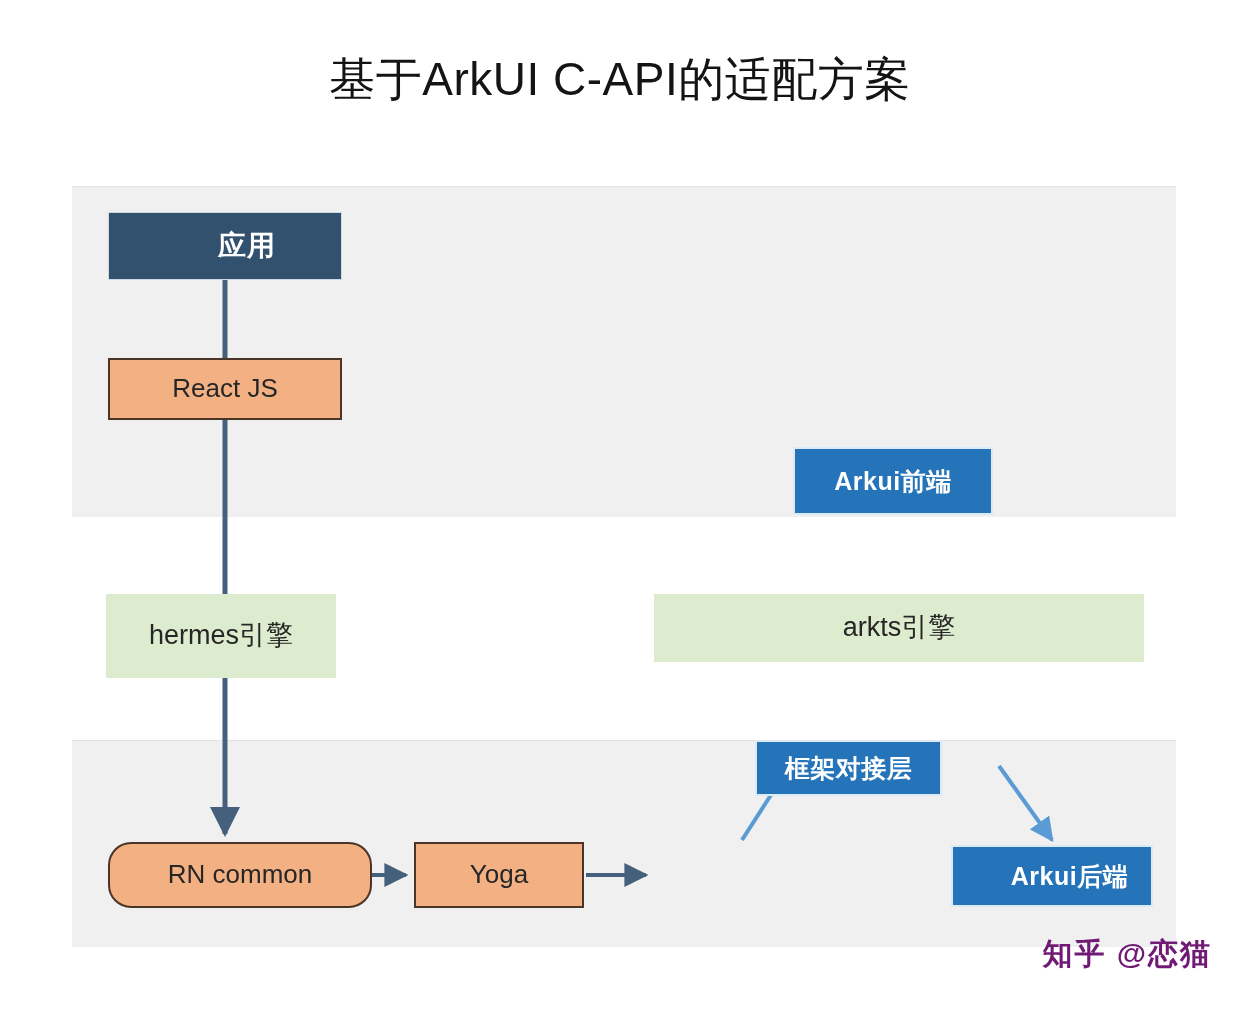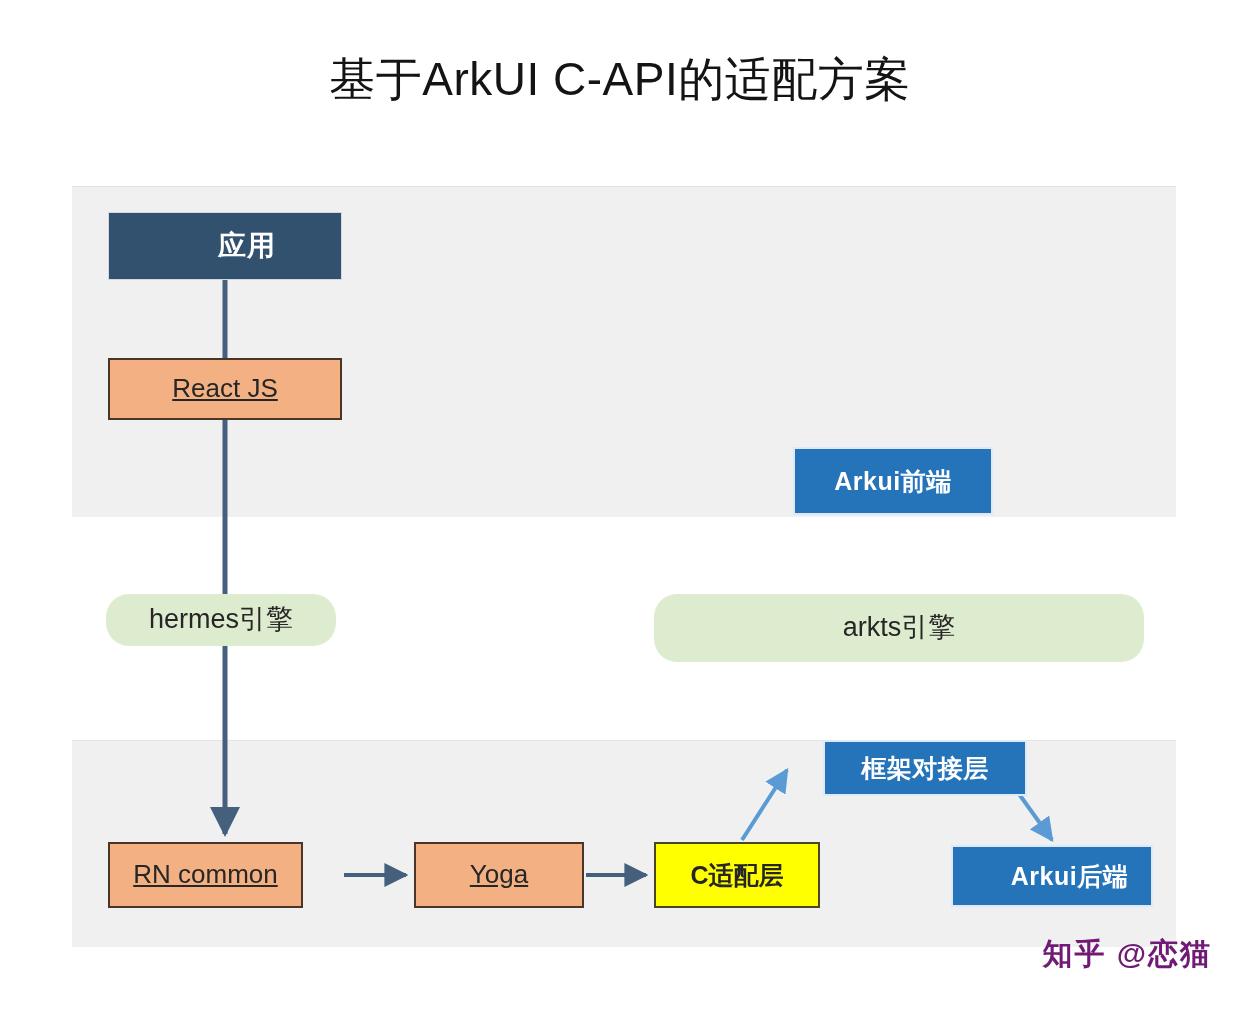--- a/index.html
+++ b/index.html
@@ -84,81 +84,79 @@
     letter-spacing: 1px;
     padding-left: 44px;
   }
 
   
   .orange {
     background: #f3b183;
     border: 2px solid #4a3528;
     color: #262626;
     font-size: 26px;
-    text-decoration: underline;
   }
   .node-reactjs {
     left: 108px;
     top: 358px;
     width: 234px;
     height: 62px;
   }
   .node-rncommon {
     left: 108px;
     top: 842px;
-    width: 195px;
+    width: 264px;
     height: 66px;
+    border-radius: 23px;
   }
   .node-yoga {
     left: 414px;
     top: 842px;
     width: 170px;
     height: 66px;
   }
 
   
   .green {
     background: #ddecce;
     color: #262626;
     font-size: 27px;
   }
   .node-hermes {
     left: 106px;
     top: 594px;
     width: 230px;
-    height: 52px;
-    border-radius: 23px;
+    height: 84px;
   }
   .node-arkts {
     left: 654px;
     top: 594px;
     width: 490px;
     height: 68px;
-    border-radius: 23px;
   }
 
   
   .blue {
     background: #2573b8;
     border: 2px solid #dce9f6;
     color: #ffffff;
     font-size: 25px;
     font-weight: bold;
     letter-spacing: 0.5px;
   }
   .node-arkui-front {
     left: 793px;
     top: 447px;
     width: 200px;
     height: 68px;
   }
   .node-bridge {
-    left: 823px;
+    left: 755px;
     top: 740px;
-    width: 204px;
+    width: 187px;
     height: 56px;
   }
   .node-arkui-back {
     left: 951px;
     top: 845px;
     width: 202px;
     height: 62px;
     padding-left: 35px;
   }
 
@@ -259,23 +257,20 @@
   </div>
 
   <div class="node orange node-rncommon">
     <span>RN common</span>
   </div>
 
   <div class="node orange node-yoga">
     <span>Yoga</span>
   </div>
 
-  <div class="node node-cadapter">
-    <span>C适配层</span>
-  </div>
 
   <div class="node blue node-bridge">
     <span>框架对接层</span>
   </div>
 
   <div class="node blue node-arkui-back">
     <span>Arkui后端</span>
   </div>
 
 </div>

